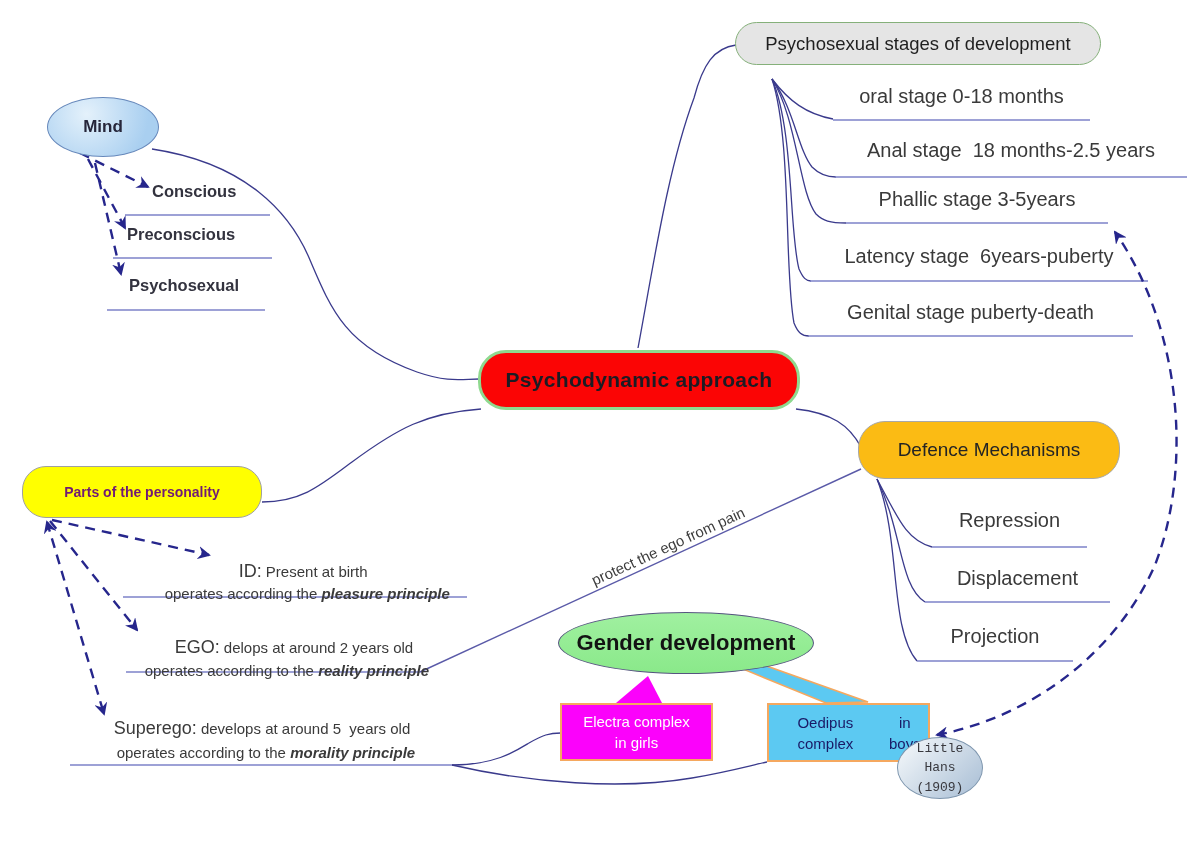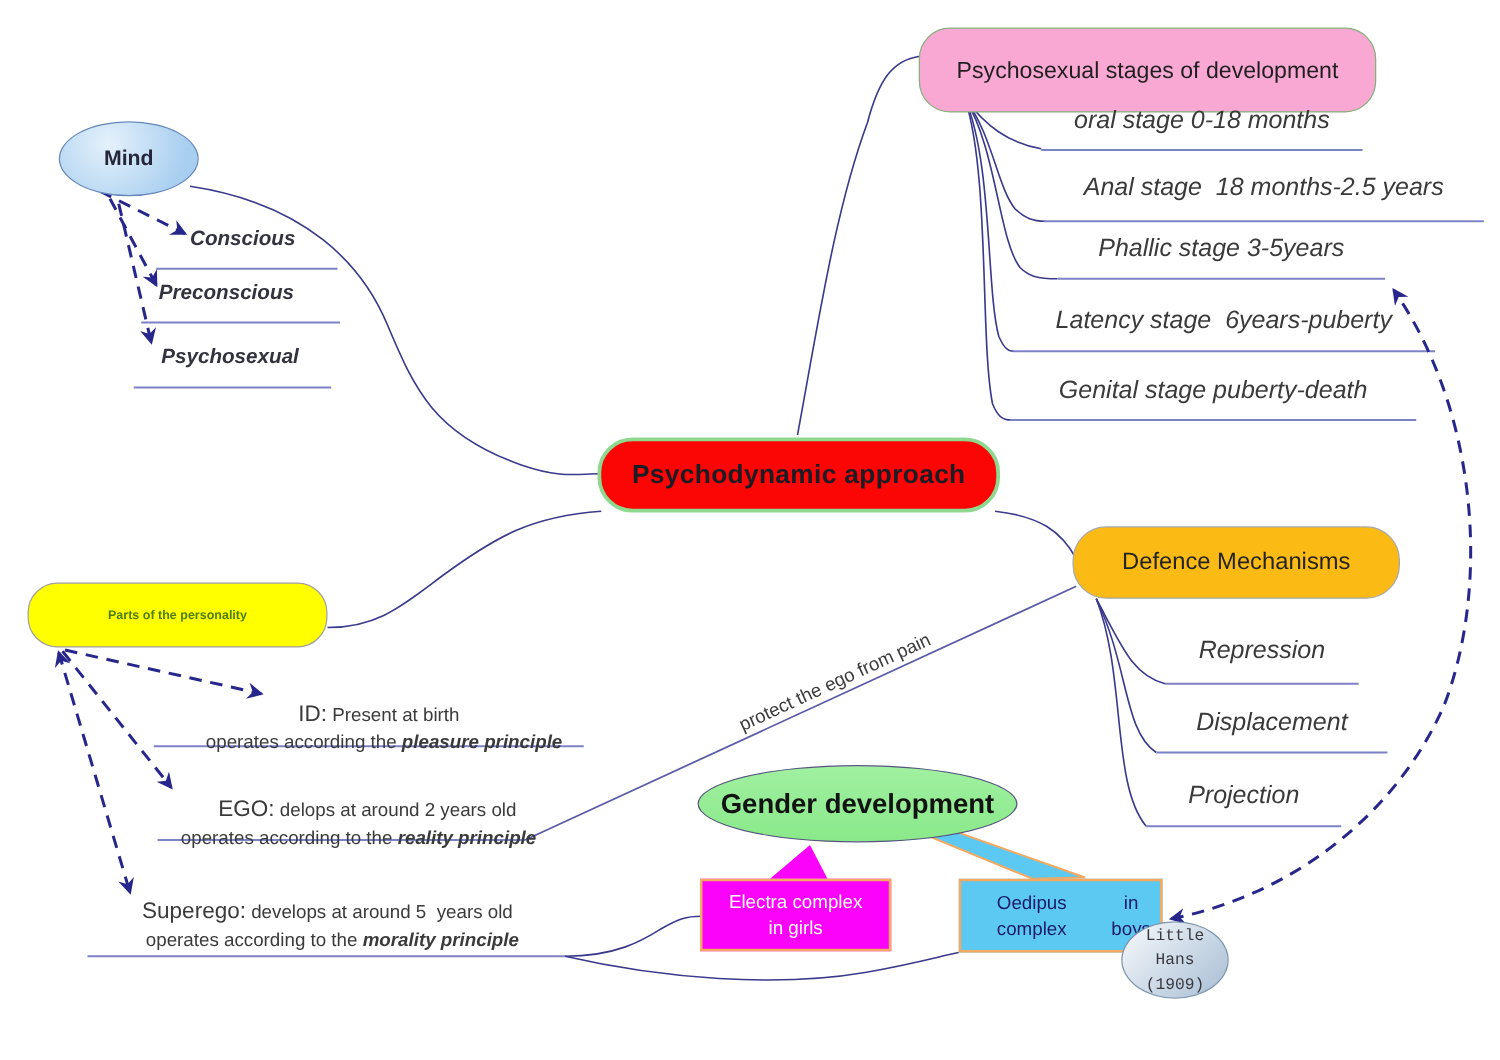--- a/index.html
+++ b/index.html
@@ -6,40 +6,40 @@
   .canvas{
     position:relative;width:1200px;height:848px;background:#fff;overflow:hidden;
     font-family:"Liberation Sans", sans-serif;
   }
   .canvas svg{position:absolute;left:0;top:0;z-index:1;}
   .node, .lbl, .pline{position:absolute;z-index:2;box-sizing:border-box;}
   .node{display:flex;align-items:center;justify-content:center;text-align:center;}
   .node-central{left:478px;top:350px;width:322px;height:60px;background:#FB0505;
     border:3px solid #8FD98F;border-radius:28px;font-size:21px;font-weight:bold;
     color:#1C1C24;letter-spacing:.3px;}
-  .node-stages{left:735px;top:22px;width:366px;height:68px;background:#f9a8d4;
+  .node-stages{left:735px;top:22px;width:366px;height:43px;background:#e5e5e5;
     border:1.5px solid #85B07A;border-radius:25px;font-size:18.5px;color:#1F1F1F;}
   .node-defence{left:858px;top:421px;width:262px;height:58px;background:#FBBB14;
     border:1.5px solid #A8A8A8;border-radius:27px;font-size:19px;color:#242424;}
   .node-personality{left:22px;top:466px;width:240px;height:52px;background:#FFFF00;
-    border:1.5px solid #A0A0A0;border-radius:24px;font-size:10px;font-weight:bold;color:#4d7c0f;}
+    border:1.5px solid #A0A0A0;border-radius:24px;font-size:14px;font-weight:bold;color:#701a75;}
   .node-mind{left:47px;top:97px;width:112px;height:60px;border-radius:50%;
     background:radial-gradient(circle at 35% 28%, #E4F1FB 0%, #A9CFF0 75%);
     border:1.5px solid #6688BB;font-size:17px;font-weight:bold;color:#26263A;}
   .node-gender{left:558px;top:612px;width:256px;height:62px;border-radius:50%;
     background:linear-gradient(180deg,#A0F0A0,#8AE98A);
     border:1.5px solid #55557F;font-size:22px;font-weight:bold;color:#131313;align-items:center;}
   .node-electra{left:560px;top:703px;width:153px;height:58px;background:#FB02FB;
     border:2px solid #F5A85F;font-size:15px;color:#FFFFFF;flex-direction:column;line-height:1.4;}
   .node-oedipus{left:767px;top:703px;width:163px;height:59px;background:#5CC9F2;
     border:2px solid #F5A85F;font-size:15px;color:#1A1A66;flex-direction:row;line-height:1.4;}
   .node-littlehans{left:897px;top:737px;width:86px;height:62px;border-radius:50%;
     background:linear-gradient(135deg,#EFF4F8 10%,#AFC3D8 90%);
     border:1.5px solid #7E96AE;font-size:13px;color:#38383E;flex-direction:column;line-height:1.5;font-family:Liberation Mono, monospace;}
-  .lbl{color:#3A3A3A;font-size:20px;text-align:center;white-space:pre;font-style:italic;}
+  .lbl{color:#3A3A3A;font-size:20px;text-align:center;white-space:pre;}
   .mind-item{font-size:16.5px;font-weight:bold;color:#33333F;text-align:left;}
   .pline{color:#3A3A3A;font-size:15px;white-space:pre;}
   .pline .term{font-size:18px;}
   .pline .em{font-weight:bold;font-style:italic;}
   .annotation{position:absolute;z-index:2;left:668px;top:546px;font-size:15px;color:#3C3C3C;
     transform:translate(-50%,-50%) rotate(-24.7deg);white-space:pre;}
 </style>
 </head>
 <body>
 

